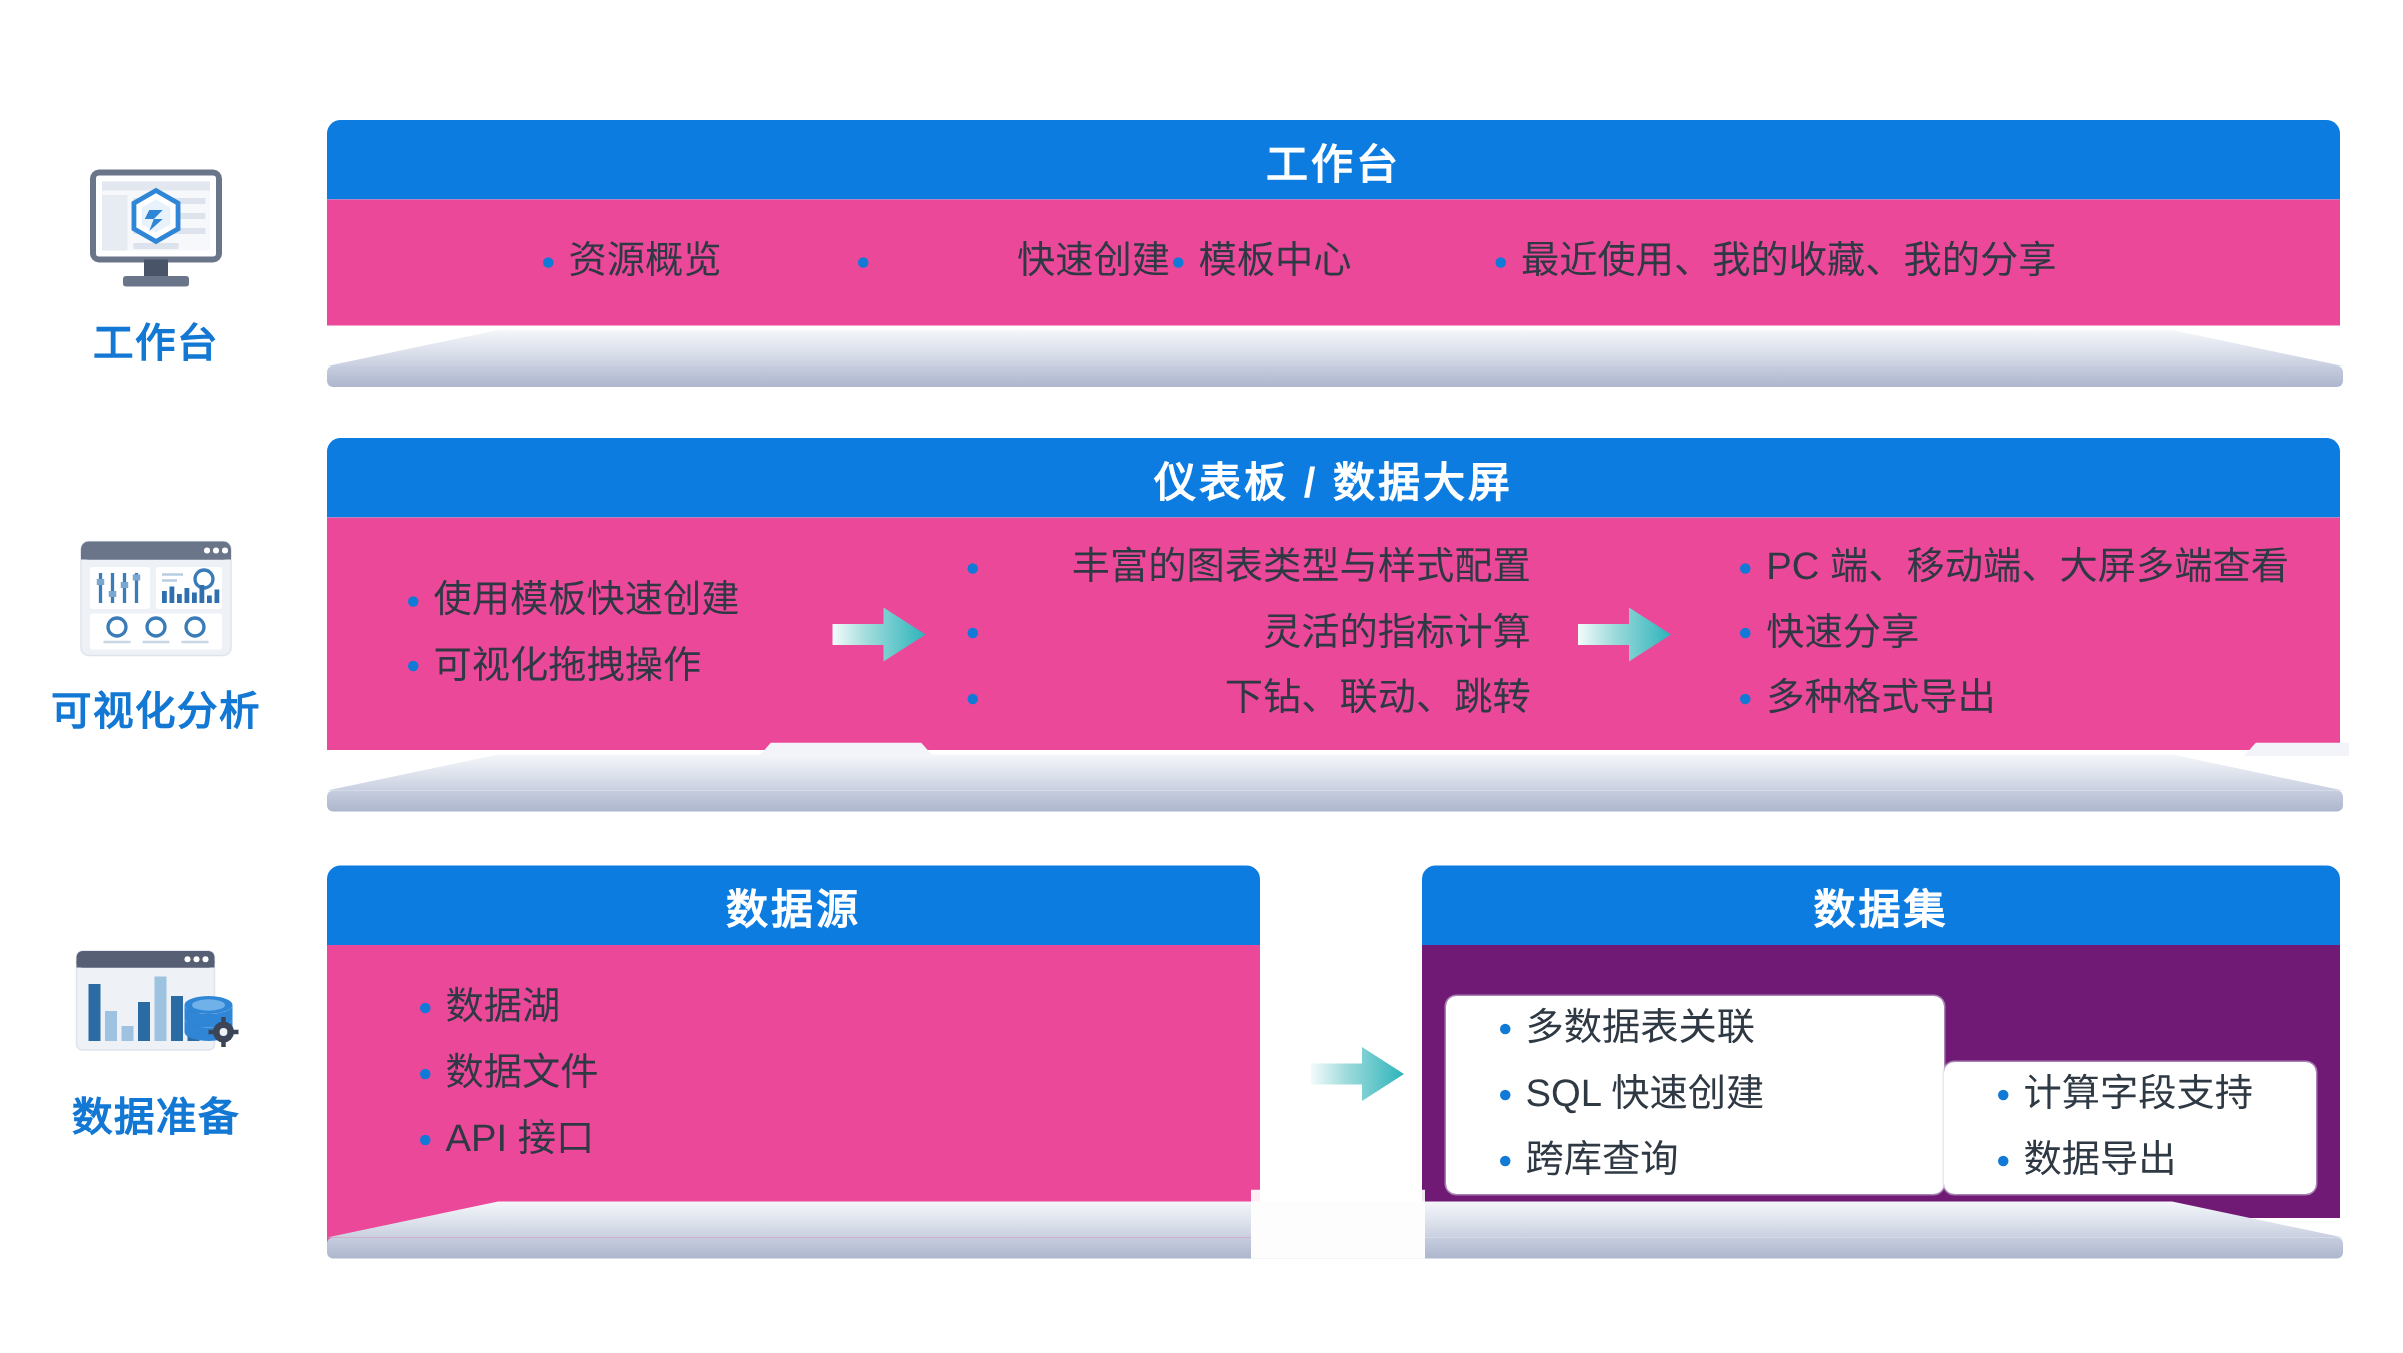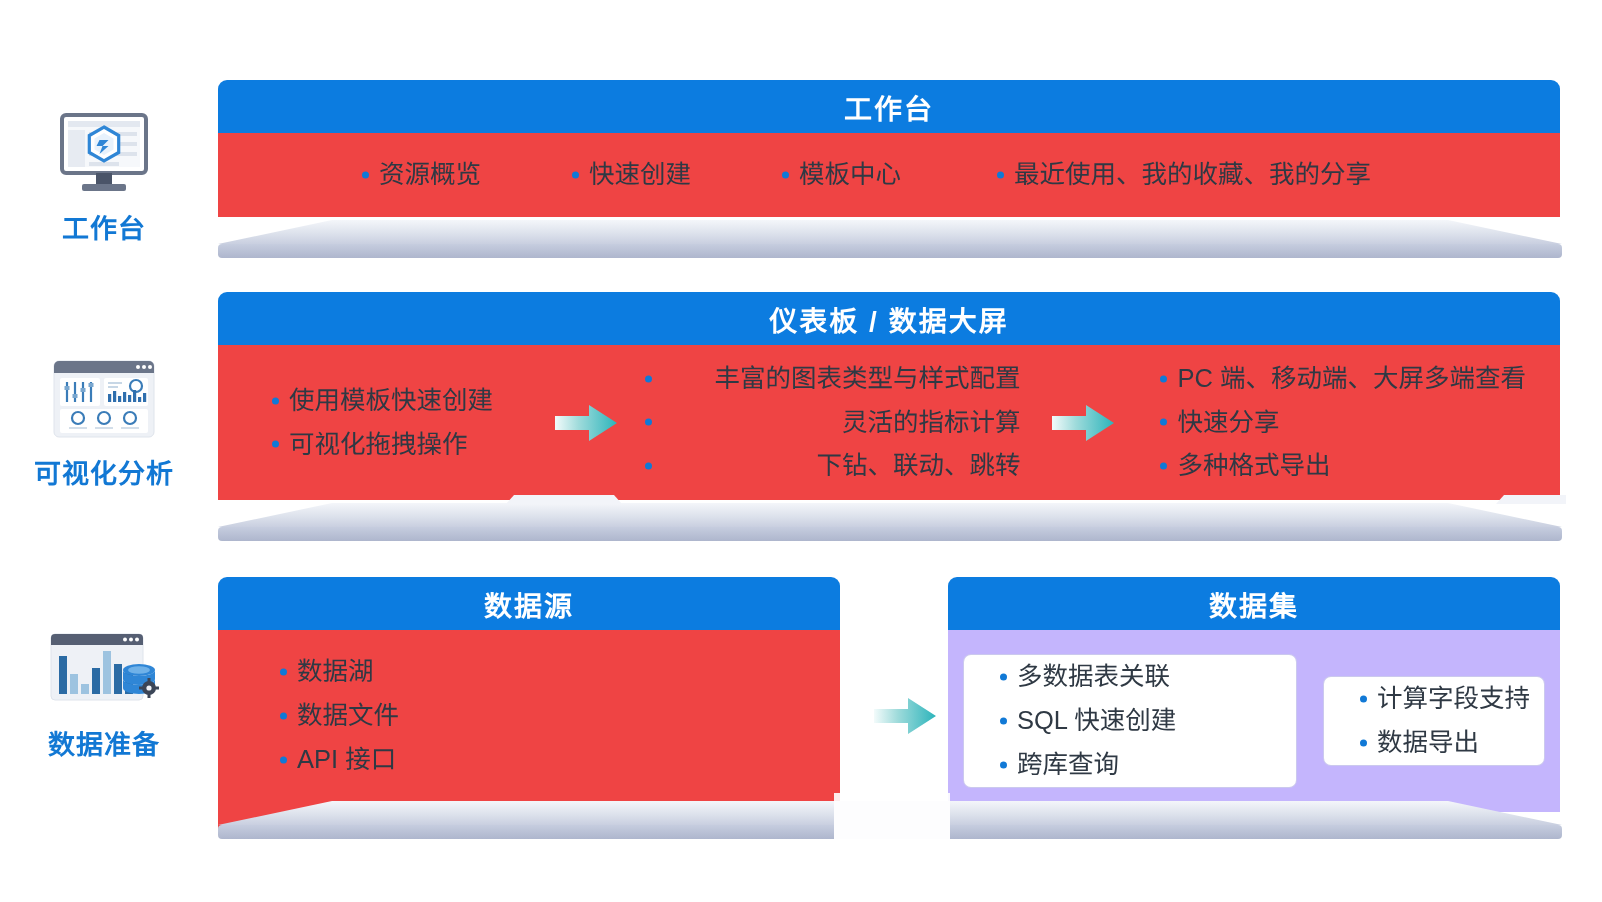--- a/index.html
+++ b/index.html
@@ -62,21 +62,21 @@
     border-radius: 9px 9px 0 0;
     color: #ffffff;
     font-size: 28px;
     font-weight: 700;
     letter-spacing: 2px;
     display: flex;
     align-items: center;
     justify-content: center;
   }
   .panel-body {
-    background: #ef4444;
+    background: #ec4899;
     display: flex;
     align-items: center;
   }
 
   
   .bullets {
     list-style: none;
     margin: 0;
     padding: 0;
   }
@@ -114,25 +114,26 @@
   
   .subcard {
     background: #ffffff;
     border-radius: 7px;
     box-shadow: 0 0 0 1px rgba(210,216,226,.55);
     display: flex;
     align-items: center;
   }
 
   .dataset-body {
-    background: #c4b5fd;
+    background: #701a75;
     display: flex;
-    gap: 28px;
+    gap: 0;
     padding: 16px;
     box-sizing: border-box;
+    align-items: flex-end;
   }
 </style>
 </head>
 <body>
 
 <div class="canvas">
 
   <div class="rail-item" style="left:4px; top:108px;">
     <div class="rail-icon">
       <svg width="96" height="84" viewBox="0 0 96 84" aria-hidden="true">
@@ -250,21 +251,21 @@
     <div class="rail-label">数据准备</div>
   </div>
 
   <div class="row" style="left:0; top:0;">
     <div class="panel" style="left:218px; top:80px; width:1342px;">
       <div class="panel-head">工作台</div>
       <div class="panel-body" style="height:84px; justify-content:flex-start; padding-left:142px;">
         <ul class="bullets" style="width:210px;">
           <li>资源概览</li>
         </ul>
-        <ul class="bullets" style="width:210px;">
+        <ul class="bullets" style="width:210px;text-align:right;">
           <li>快速创建</li>
         </ul>
         <ul class="bullets" style="width:215px;">
           <li>模板中心</li>
         </ul>
         <ul class="bullets">
           <li>最近使用、我的收藏、我的分享</li>
         </ul>
       </div>
     </div>

